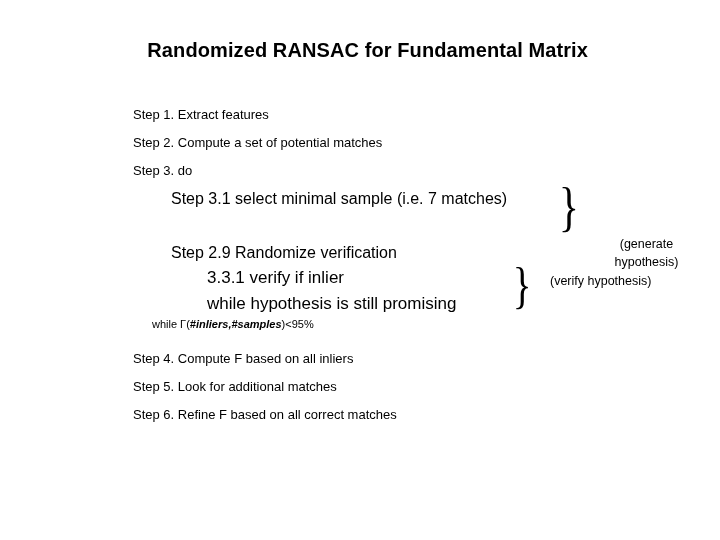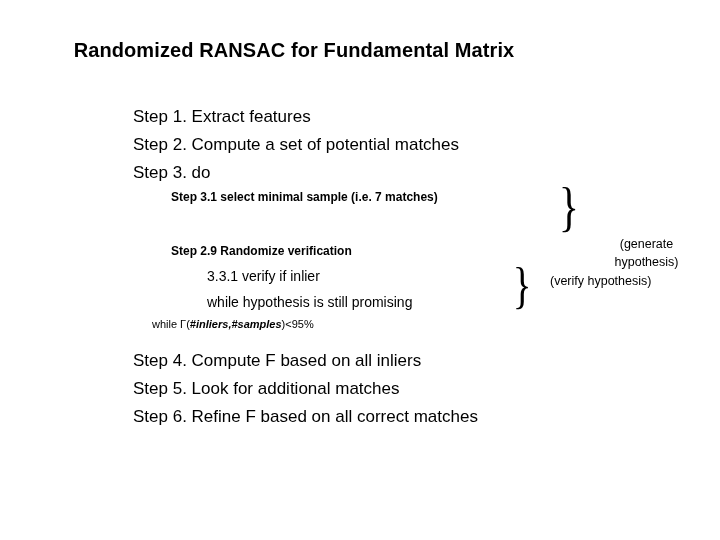--- a/index.html
+++ b/index.html
@@ -22,21 +22,21 @@
     inset: 0;
     background: #ffffff;
   }
 
   
   .slide-title {
     position: absolute;
     left: 0;
     top: 39px;
     width: 588px;
-    text-align: center;
+    text-align: right;
     font-size: 20px;
     font-weight: bold;
     letter-spacing: 0.1px;
     white-space: nowrap;
   }
 
   
   .body-block {
     position: absolute;
     left: 0;
@@ -46,32 +46,31 @@
   }
 
   .line {
     position: absolute;
     white-space: nowrap;
     line-height: 1;
   }
 
   
   .lvl0 {
-    font-size: 17px;
+    font-size: 13px;
     left: 133px;
   }
   
   .lvl1 {
-    font-size: 12px;
+    font-size: 16px;
     left: 171px;
-    font-weight: bold;
   }
   
   .lvl2 {
-    font-size: 14px;
+    font-size: 17px;
     left: 207px;
   }
   
   .lvl-while {
     font-size: 11px;
     left: 152px;
   }
 
   .bi {
     font-style: italic;

